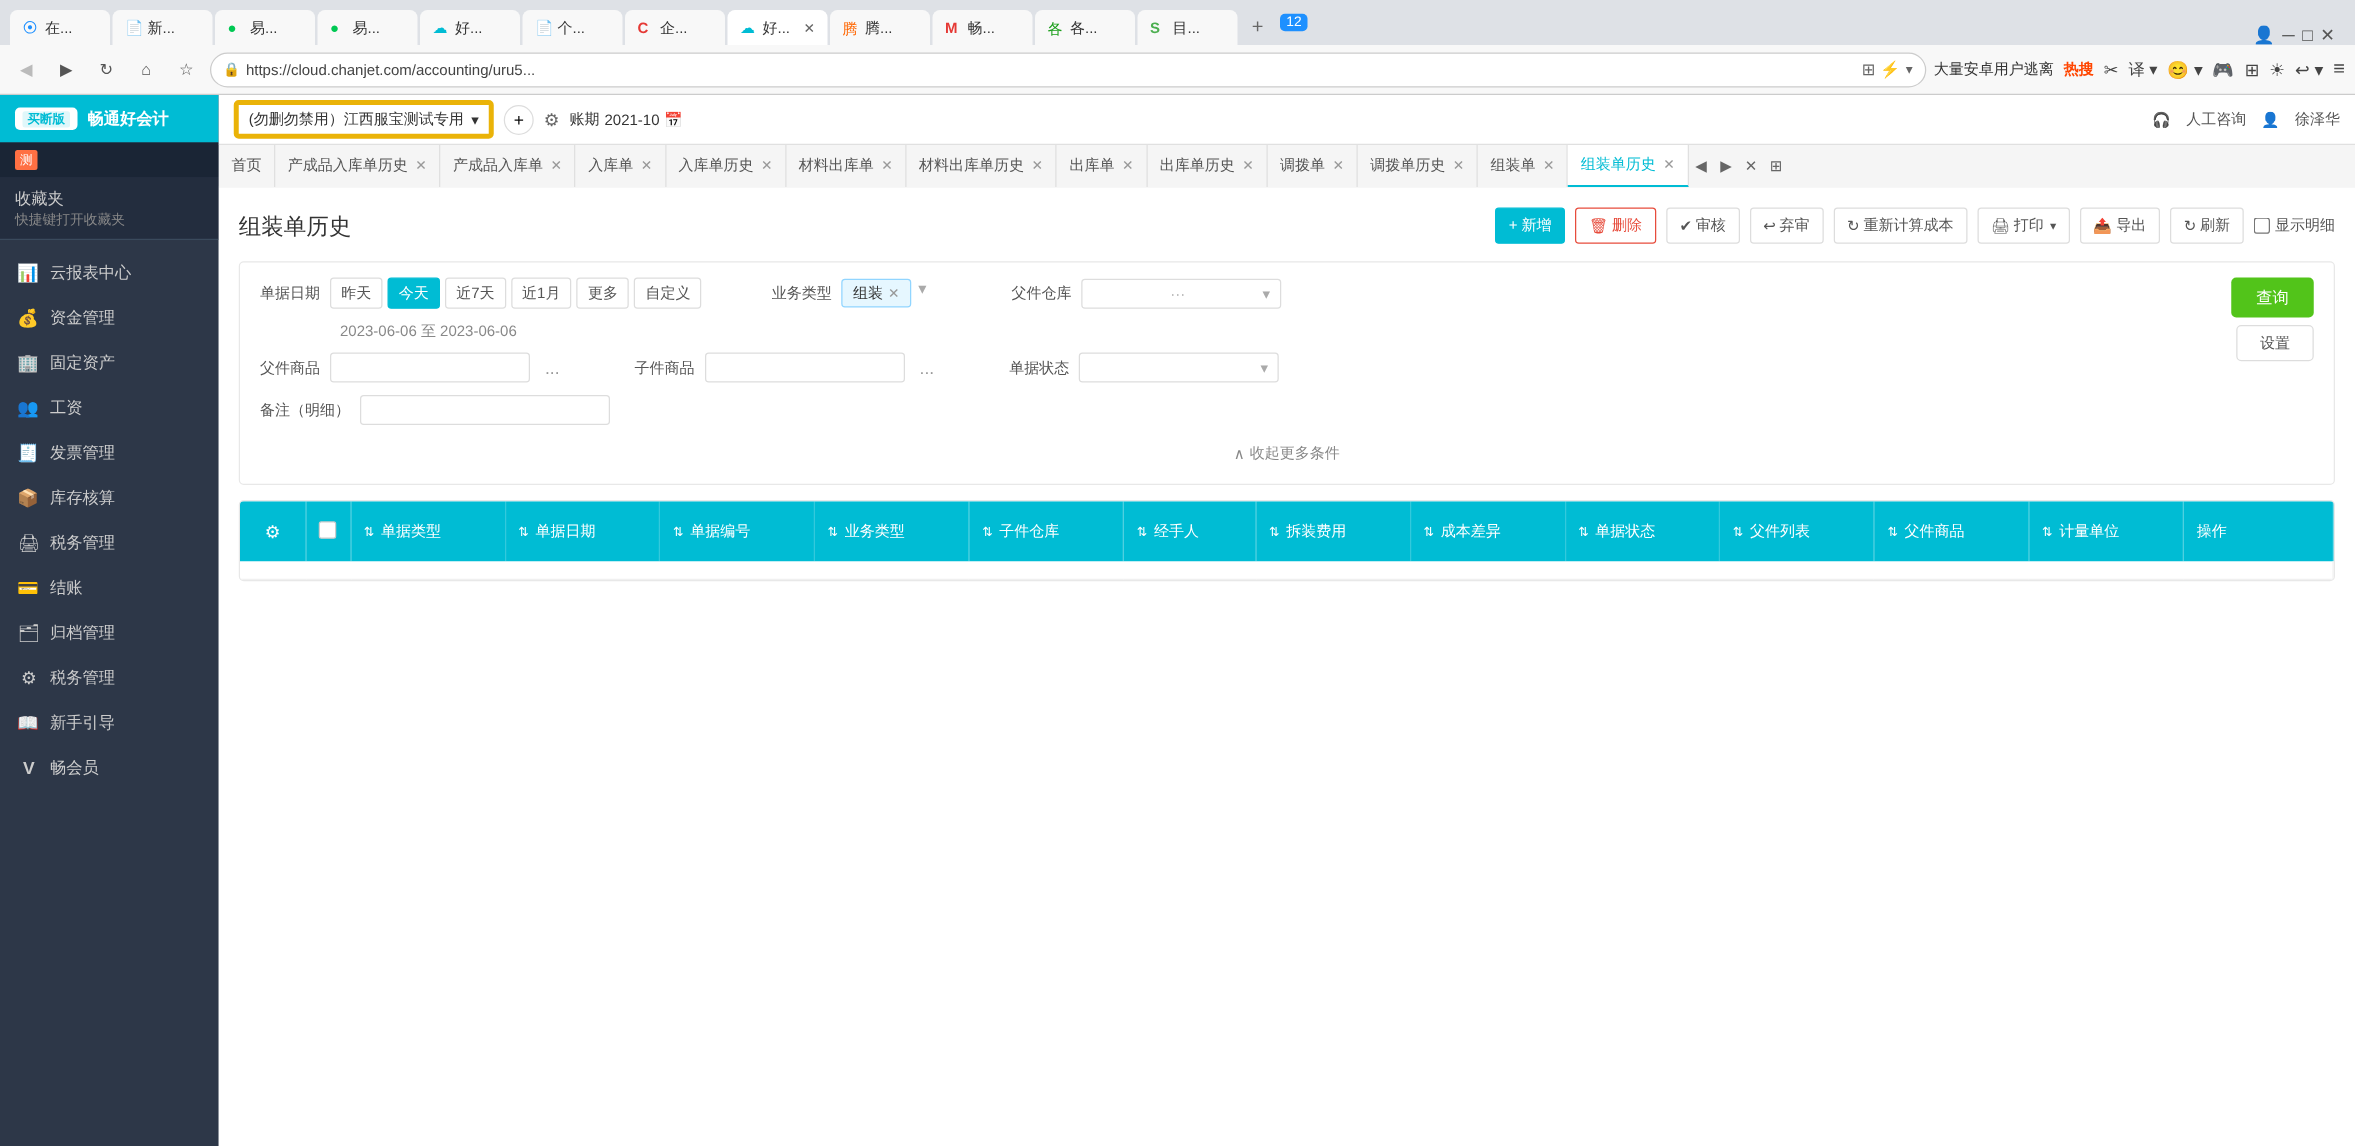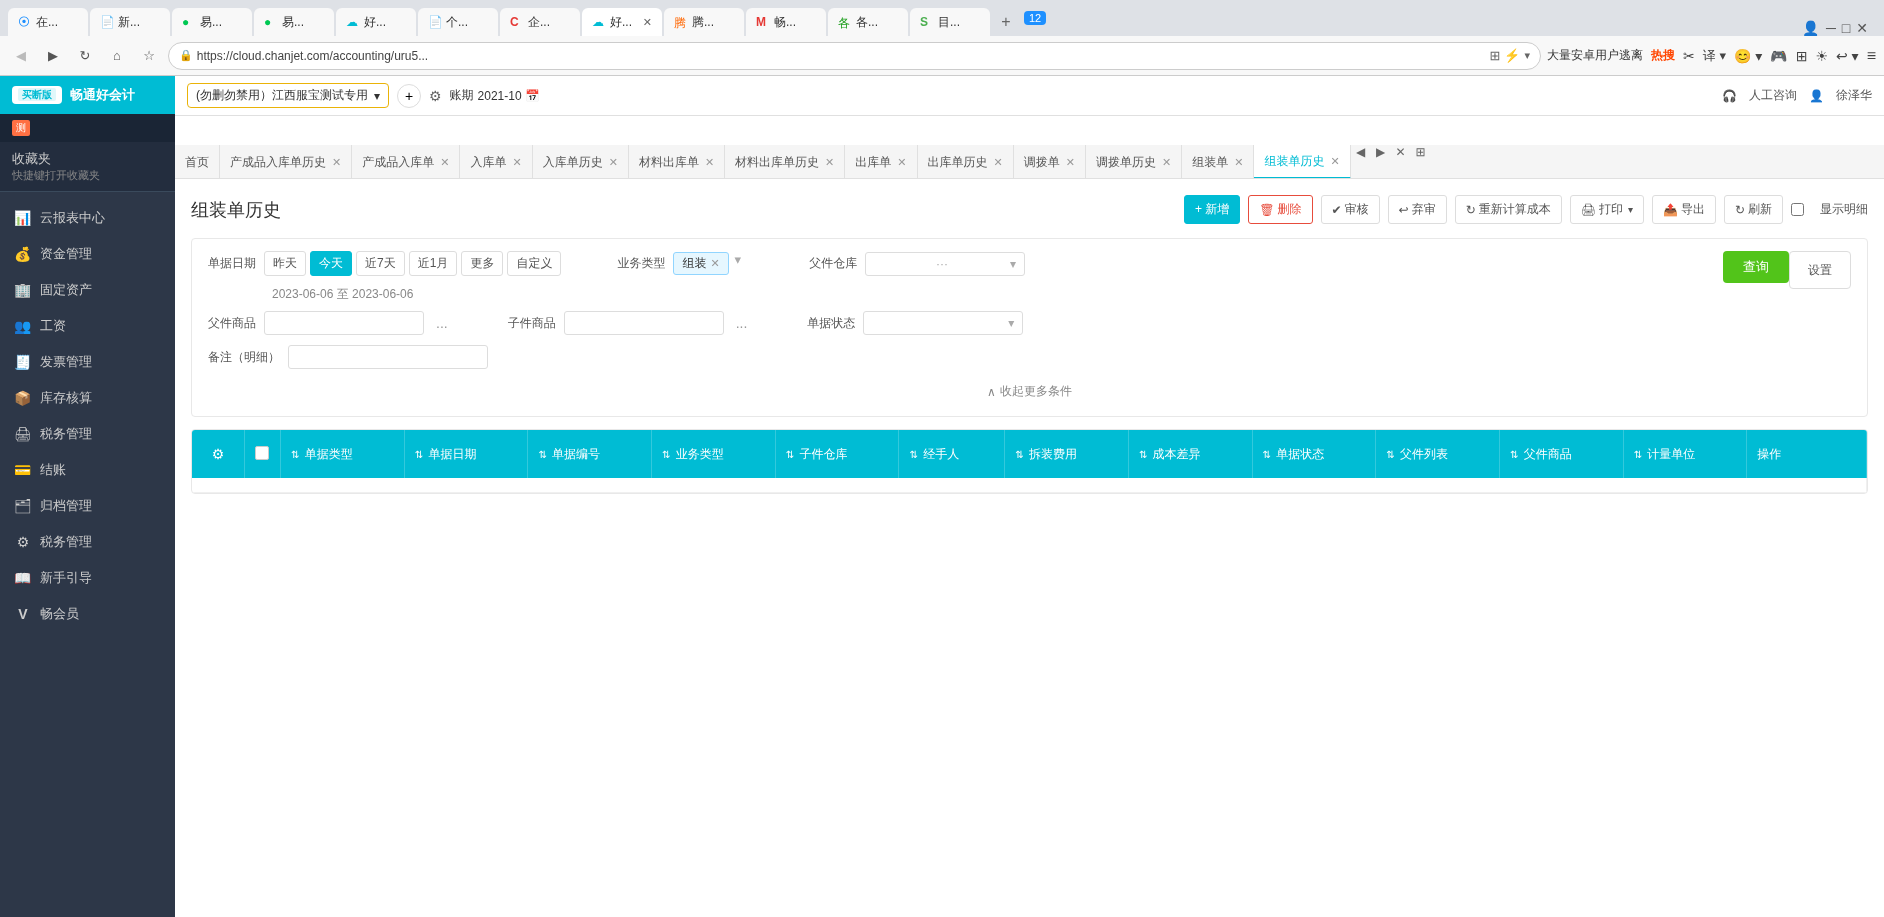--- a/index.html
+++ b/index.html
@@ -36,43 +36,43 @@
     .sidebar-bookmark-sub { font-size: 11px; color: #888; }
     .sidebar-menu { flex: 1; padding: 8px 0; }
     .sidebar-menu-item { display: flex; align-items: center; gap: 8px; padding: 9px 14px; cursor: pointer; color: #ccc; font-size: 13px; border-radius: 0; }
     .sidebar-menu-icon { font-size: 14px; width: 18px; text-align: center; }
 
     
     .main-content { flex: 1; display: flex; flex-direction: column; background: #fff; overflow: hidden; }
 
     
     .app-topbar { display: flex; align-items: center; height: 40px; background: #fff; border-bottom: 1px solid #e0e0e0; padding: 0 12px; gap: 8px; }
-    .company-selector { display: flex; align-items: center; gap: 6px; border: 1px solid #eab308; border-radius: 4px; padding: 3px 8px; cursor: pointer; font-size: 12px; color: #333; background: #fff; }
+    .company-selector { display: flex; align-items: center; gap: 6px; border: 4px solid #eab308; border-radius: 4px; padding: 3px 8px; cursor: pointer; font-size: 12px; color: #333; background: #fff; }
     .period-selector { display: flex; align-items: center; gap: 4px; font-size: 12px; color: #333; cursor: pointer; }
     .period-icon { color: #00bcd4; }
     .topbar-right { margin-left: auto; display: flex; align-items: center; gap: 12px; font-size: 12px; color: #666; }
 
     
-    .page-tabs { display: flex; align-items: flex-start; height: 34px; background: #f5f5f5; border-bottom: 1px solid #e0e0e0; overflow-x: auto; white-space: nowrap; flex-shrink: 0; margin-top: 29px; }
+    .page-tabs { display: flex; align-items: center; height: 34px; background: #f5f5f5; border-bottom: 1px solid #e0e0e0; overflow-x: auto; white-space: nowrap; flex-shrink: 0; }
     .page-tabs::-webkit-scrollbar { height: 3px; }
     .page-tab { display: inline-flex; align-items: center; padding: 0 10px; height: 34px; font-size: 12px; color: #555; cursor: pointer; border-right: 1px solid #e0e0e0; gap: 4px; white-space: nowrap; flex-shrink: 0; }
     .page-tab.active { background: #fff; color: #00bcd4; border-bottom: 2px solid #00bcd4; }
     .page-tab .tab-close-x { font-size: 11px; color: #999; cursor: pointer; margin-left: 2px; }
     .tab-scroll-btn { width: 20px; display: flex; align-items: center; justify-content: center; cursor: pointer; color: #666; flex-shrink: 0; }
 
     
     .page-content { flex: 1; overflow-y: auto; padding: 16px; background: #fff; }
     .page-header { display: flex; align-items: center; justify-content: space-between; margin-bottom: 14px; }
     .page-title { font-size: 18px; color: #333; font-weight: 500; }
     .page-actions { display: flex; align-items: center; gap: 8px; }
     .action-btn { display: flex; align-items: center; gap: 3px; padding: 5px 10px; border-radius: 3px; font-size: 12px; cursor: pointer; border: 1px solid #ddd; background: #fff; color: #555; }
     .action-btn.primary { background: #00bcd4; color: #fff; border-color: #00bcd4; }
     .action-btn.danger { color: #e74c3c; border-color: #e74c3c; }
     .action-btn.with-arrow::after { content: '▾'; margin-left: 2px; font-size: 10px; }
-    .show-detail-cb { display: flex; align-items: center; gap: 16px; font-size: 12px; color: #555; cursor: pointer; }
+    .show-detail-cb { display: flex; align-items: center; gap: 4px; font-size: 12px; color: #555; cursor: pointer; }
 
     
     .filter-area { background: #fff; border: 1px solid #e8e8e8; border-radius: 4px; padding: 12px 16px; margin-bottom: 12px; }
     .filter-row { display: flex; align-items: center; gap: 16px; margin-bottom: 10px; flex-wrap: wrap; }
     .filter-group { display: flex; align-items: center; gap: 8px; }
     .filter-label { font-size: 12px; color: #555; white-space: nowrap; flex-shrink: 0; }
     .date-filter-btns { display: flex; gap: 4px; }
     .date-btn { padding: 3px 8px; border-radius: 3px; font-size: 12px; cursor: pointer; border: 1px solid #ddd; background: #fff; color: #555; }
     .date-btn.active { background: #00bcd4; color: #fff; border-color: #00bcd4; }
     .date-range { font-size: 12px; color: #888; margin-left: 4px; margin-top: 48px; }
@@ -92,21 +92,21 @@
     .table-settings-th { width: 36px; text-align: center; background: #00bcd4; }
     .table-checkbox-th { width: 36px; text-align: center; background: #00bcd4; }
     .table-actions-th { background: #00bcd4; color: #fff; padding: 8px 10px; min-width: 80px; text-align: center; }
     .th-settings { width: 32px; height: 32px; display: flex; align-items: center; justify-content: center; cursor: pointer; color: #fff; font-size: 14px; }
     .table-empty { text-align: center; padding: 60px; color: #bbb; font-size: 13px; }
     .check-box { width: 14px; height: 14px; border: 1px solid #ccc; border-radius: 2px; background: #fff; display: inline-block; cursor: pointer; }
 
     
     .query-btn { background: #52c41a; color: #fff; border: none; border-radius: 4px; padding: 7px 20px; font-size: 13px; cursor: pointer; display: block; margin-bottom: 6px; }
     .settings-btn { background: #fff; color: #555; border: 1px solid #ddd; border-radius: 4px; padding: 5px 18px; font-size: 12px; cursor: pointer; display: block; }
-    .query-settings-col { display: flex; flex-direction: row; margin-left: 12px; }
+    .query-settings-col { display: flex; flex-direction: column; align-items: flex-end; margin-left: 12px; }
 
     .filter-main-row { display: flex; align-items: flex-start; }
     .filter-fields { flex: 1; }
 
     
     ::-webkit-scrollbar { width: 6px; height: 6px; }
     ::-webkit-scrollbar-thumb { background: #ccc; border-radius: 3px; }
   </style>
 </head>
 <body>

